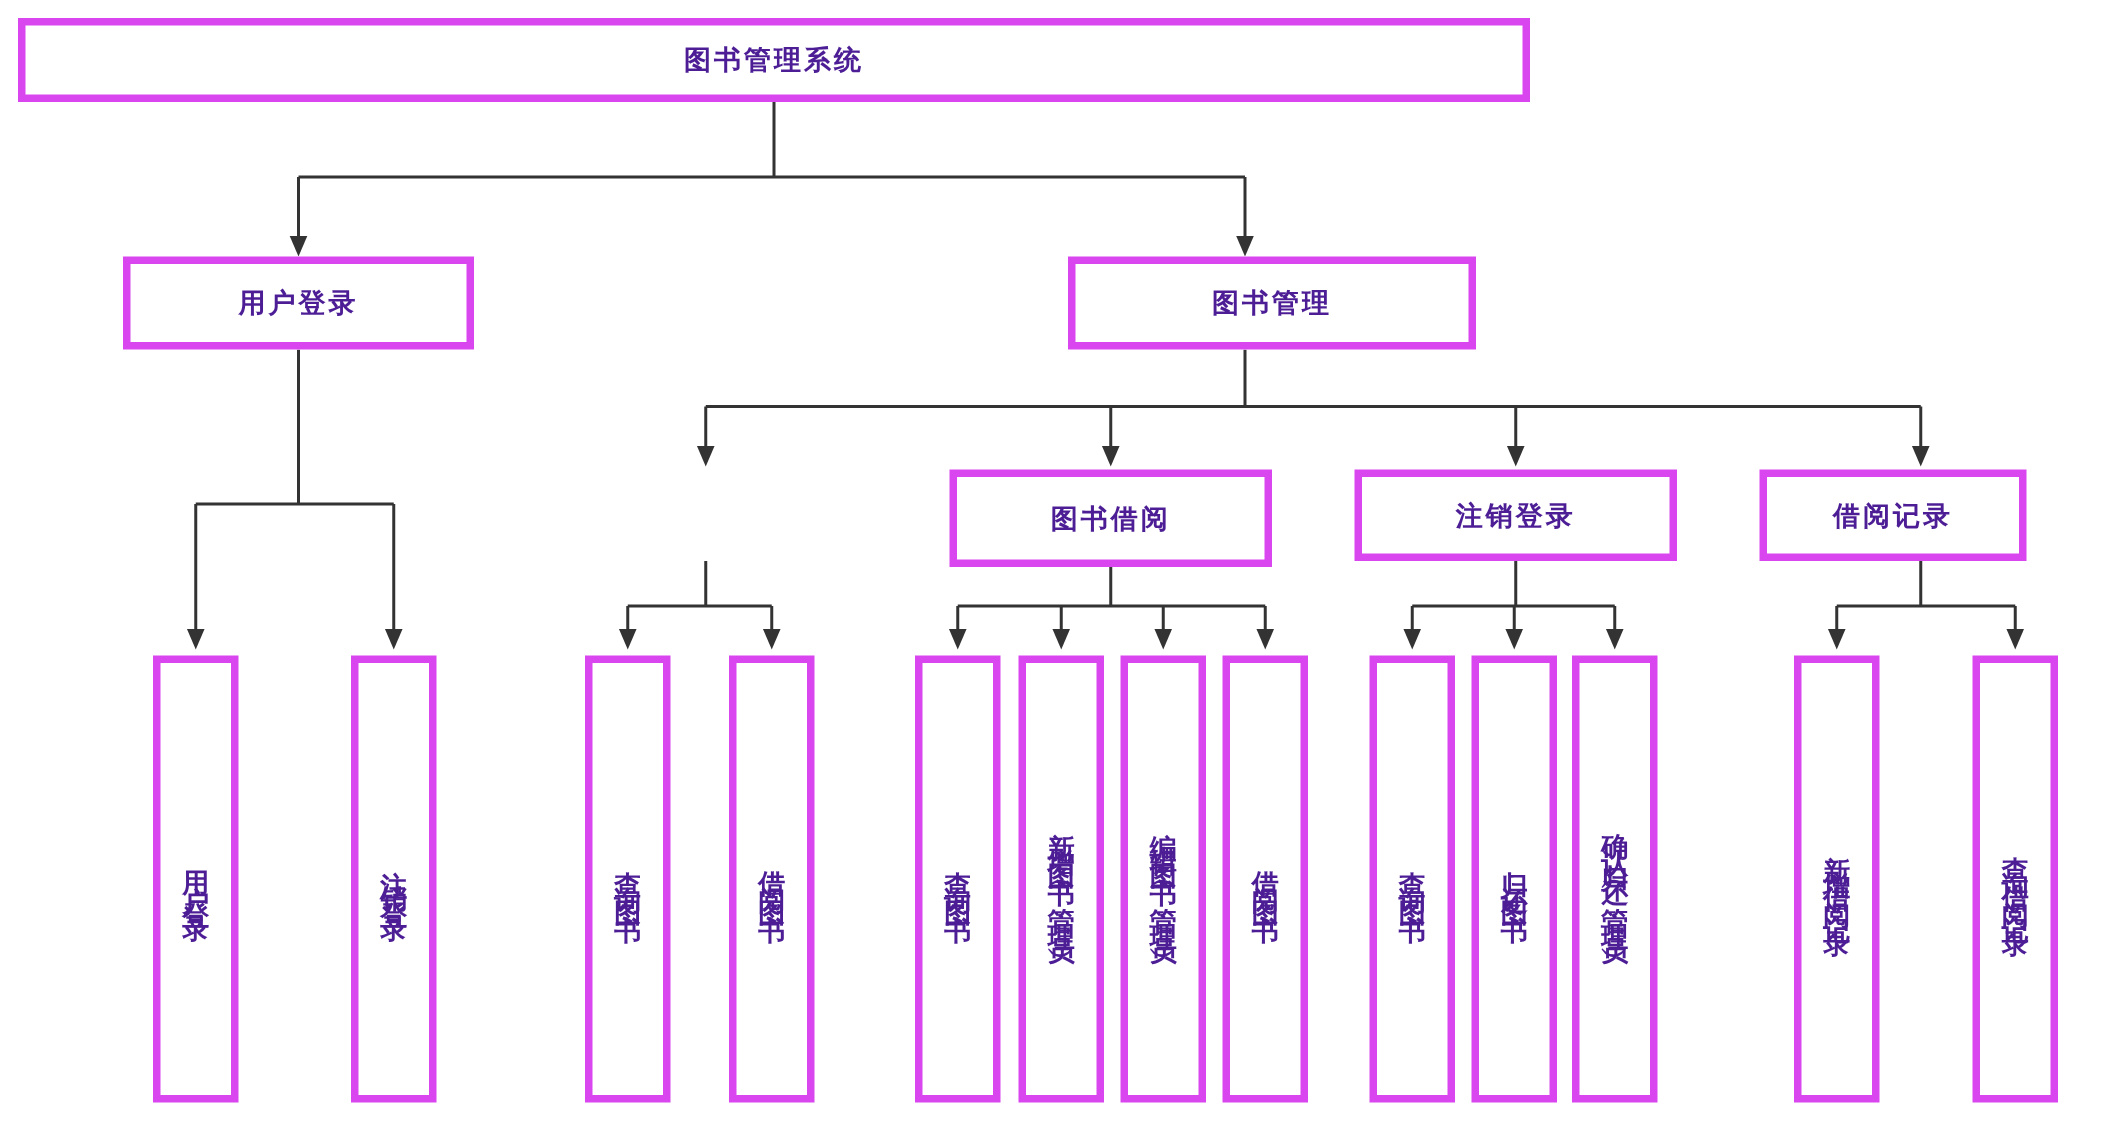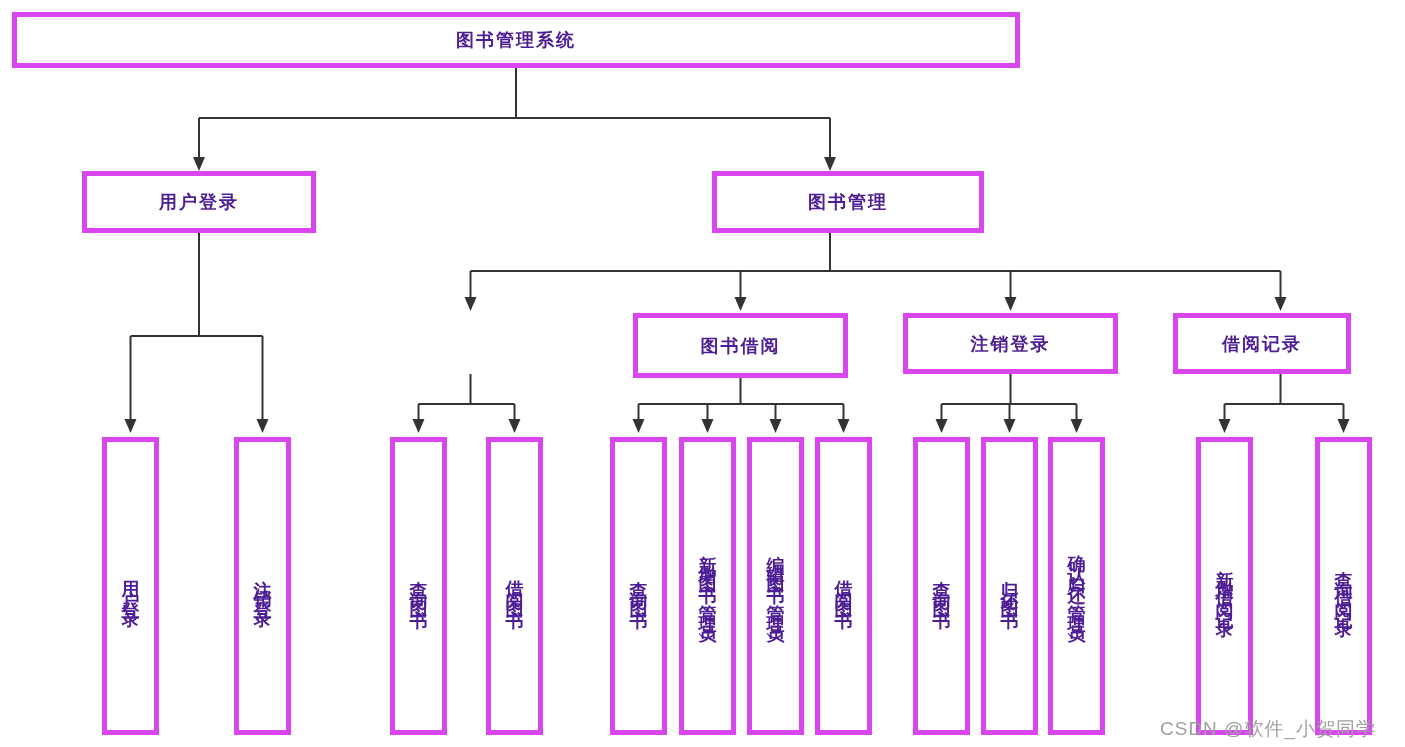--- a/index.html
+++ b/index.html
@@ -143,15 +143,14 @@
     <span class="vtext">确认归还（管理员）</span>
   </div>
 
   <div class="node vbox" style="left:1196px; top:437px; width:57px; height:298px;">
     <span class="vtext">新增借阅记录</span>
   </div>
   <div class="node vbox" style="left:1315px; top:437px; width:57px; height:298px;">
     <span class="vtext">查询借阅记录</span>
   </div>
 
-  <div class="watermark">CSDN @软件_小贺同学</div>
 
 </div>
 
 </body></html>

